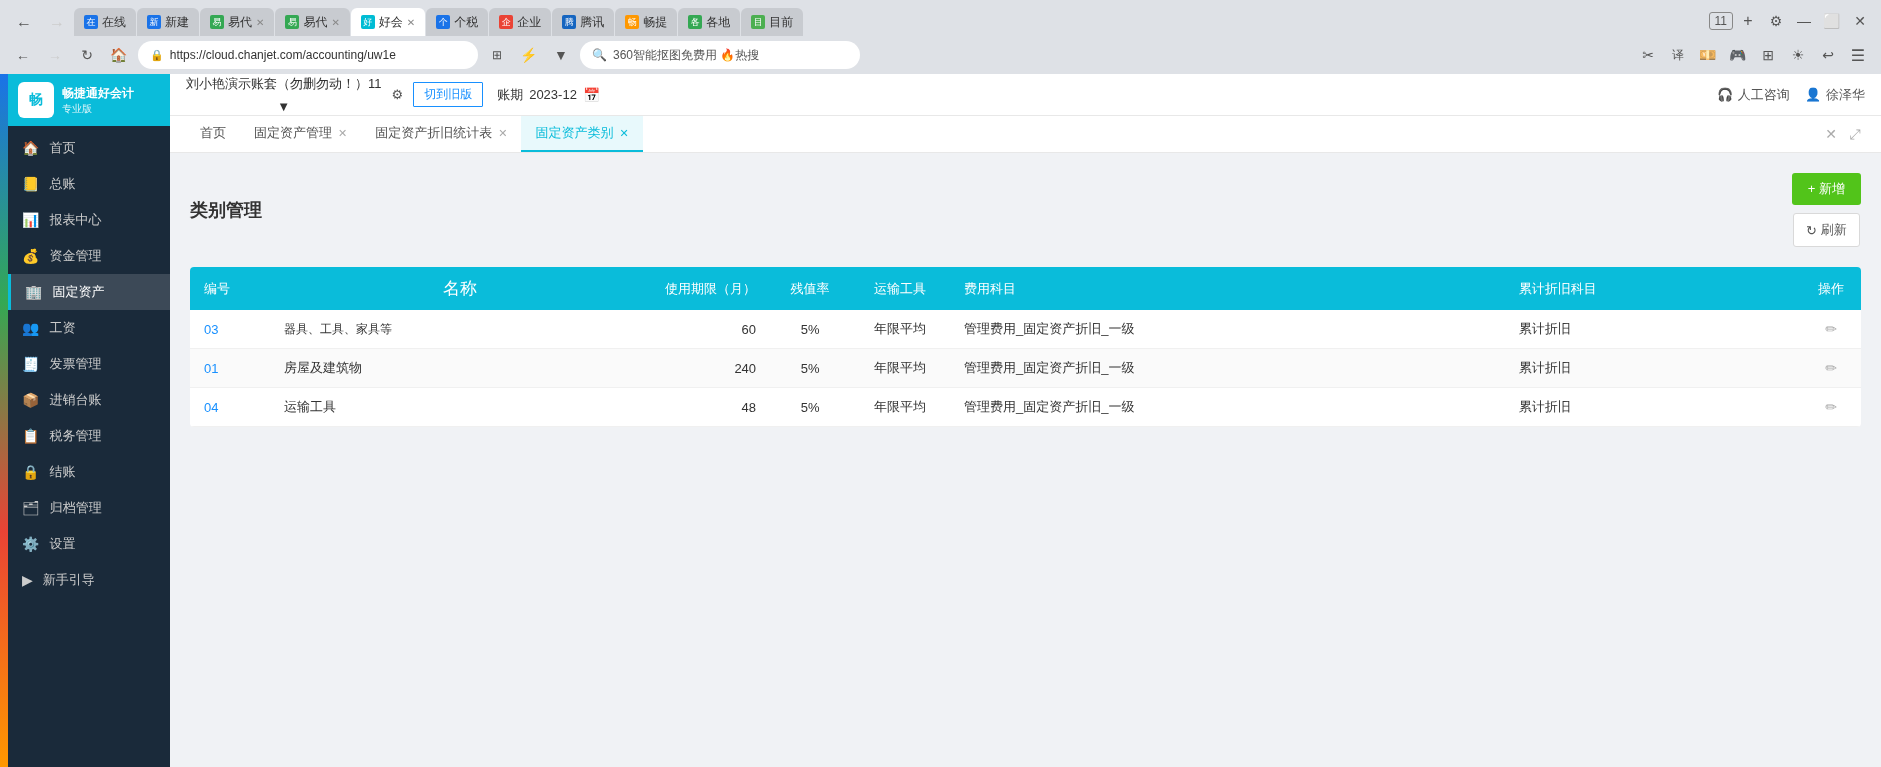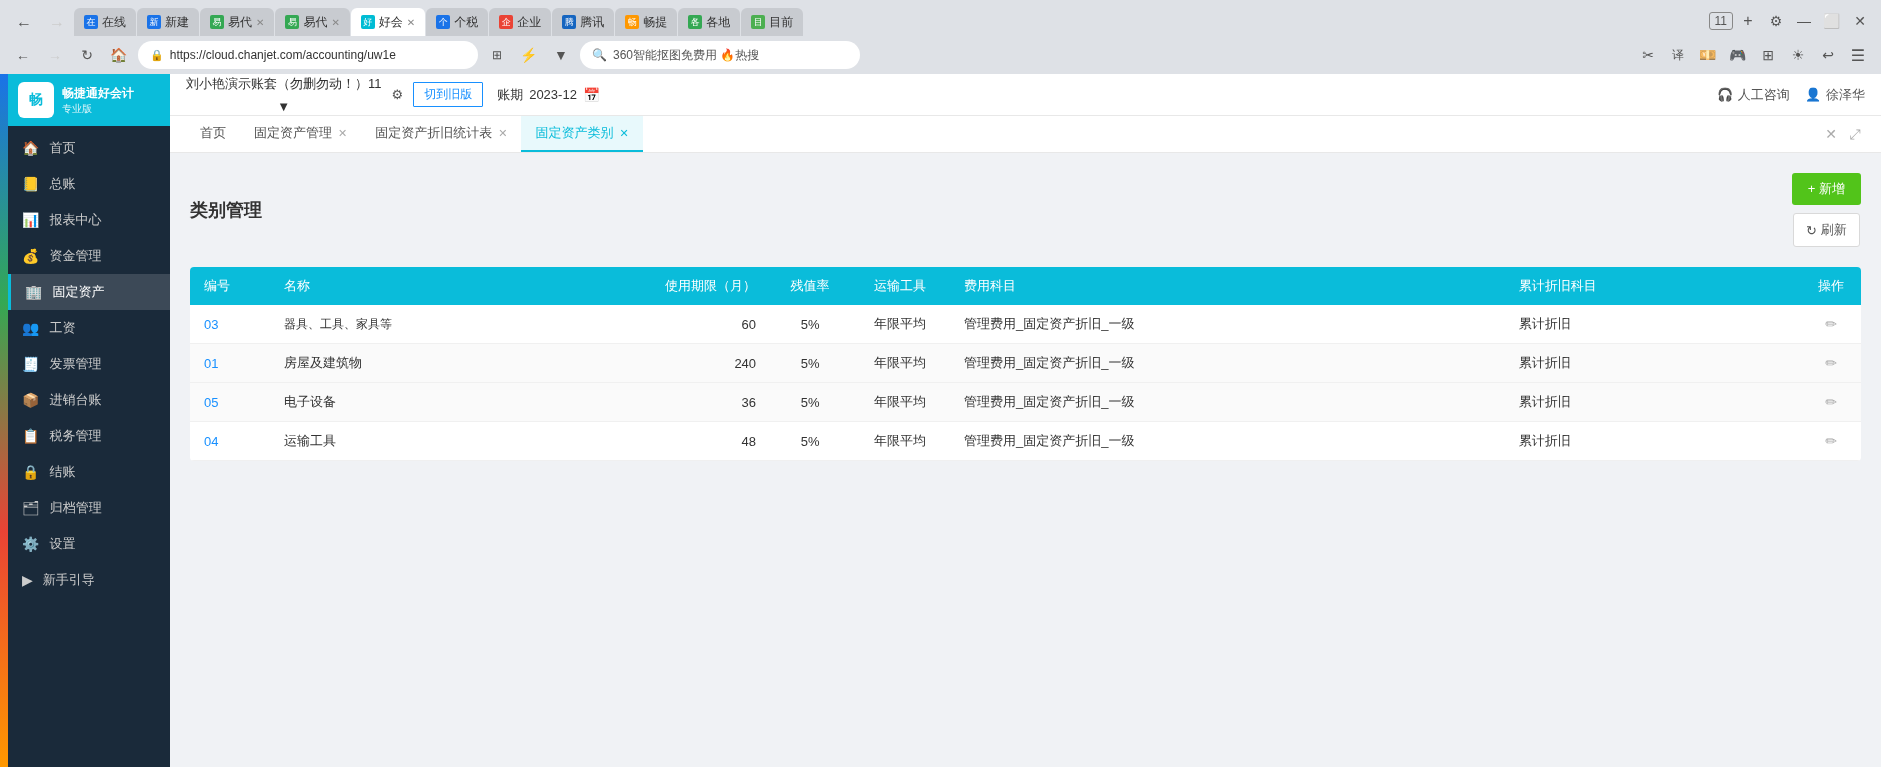--- a/index.html
+++ b/index.html
@@ -235,21 +235,21 @@
               <span>刷新</span>
             </button>
           </div>
         </div>
 
         <div style="background:#fff;border-radius:4px;overflow:hidden;">
           <table style="width:100%;border-collapse:collapse;">
             <thead>
               <tr style="background:#0abcda;color:#fff;">
                 <th style="padding:10px 14px;text-align:left;font-weight:normal;font-size:13px;white-space:nowrap;width:80px;">编号</th>
-                <th style="padding:10px 14px;text-align:left;font-weight:normal;font-size:13px;white-space:nowrap;">名称</th>
+                <th style="padding:10px 14px;text-align:center;font-weight:normal;font-size:17px;white-space:nowrap;">名称</th>
                 <th style="padding:10px 14px;text-align:right;font-weight:normal;font-size:13px;white-space:nowrap;width:120px;">使用期限（月）</th>
                 <th style="padding:10px 14px;text-align:center;font-weight:normal;font-size:13px;white-space:nowrap;width:80px;">残值率</th>
                 <th style="padding:10px 14px;text-align:center;font-weight:normal;font-size:13px;white-space:nowrap;width:100px;">运输工具</th>
                 <th style="padding:10px 14px;text-align:left;font-weight:normal;font-size:13px;white-space:nowrap;">费用科目</th>
                 <th style="padding:10px 14px;text-align:left;font-weight:normal;font-size:13px;white-space:nowrap;">累计折旧科目</th>
                 <th style="padding:2px 14px;text-align:center;font-weight:normal;font-size:13px;white-space:nowrap;width:60px;">操作</th>
               </tr>
             </thead>
             <tbody>
 
@@ -273,32 +273,20 @@
                 <td style="padding:10px 14px;font-size:13px;color:#333;text-align:center;">5%</td>
                 <td style="padding:10px 14px;font-size:13px;color:#333;text-align:center;">年限平均</td>
                 <td style="padding:10px 14px;font-size:13px;color:#333;">管理费用_固定资产折旧_一级</td>
                 <td style="padding:10px 14px;font-size:13px;color:#333;">累计折旧</td>
                 <td style="padding:10px 14px;font-size:13px;text-align:center;">
                   <span style="color:#aaa;cursor:pointer;font-size:14px;">✏</span>
                 </td>
               </tr>
 
 
-              <tr style="border-bottom:1px solid #f0f0f0;background:#fafafa;">
-                <td style="padding:10px 14px;font-size:13px;color:#1890ff;cursor:pointer;">05</td>
-                <td style="padding:10px 14px;font-size:13px;color:#333;">电子设备</td>
-                <td style="padding:10px 14px;font-size:13px;color:#333;text-align:right;">36</td>
-                <td style="padding:10px 14px;font-size:13px;color:#333;text-align:center;">5%</td>
-                <td style="padding:10px 14px;font-size:13px;color:#333;text-align:center;">年限平均</td>
-                <td style="padding:10px 14px;font-size:13px;color:#333;">管理费用_固定资产折旧_一级</td>
-                <td style="padding:10px 14px;font-size:13px;color:#333;">累计折旧</td>
-                <td style="padding:10px 14px;font-size:13px;text-align:center;">
-                  <span style="color:#aaa;cursor:pointer;font-size:14px;">✏</span>
-                </td>
-              </tr>
 
               <tr style="border-bottom:1px solid #f0f0f0;">
                 <td style="padding:10px 14px;font-size:13px;color:#1890ff;cursor:pointer;">04</td>
                 <td style="padding:10px 14px;font-size:13px;color:#333;">运输工具</td>
                 <td style="padding:10px 14px;font-size:13px;color:#333;text-align:right;">48</td>
                 <td style="padding:10px 14px;font-size:13px;color:#333;text-align:center;">5%</td>
                 <td style="padding:10px 14px;font-size:13px;color:#333;text-align:center;">年限平均</td>
                 <td style="padding:10px 14px;font-size:13px;color:#333;">管理费用_固定资产折旧_一级</td>
                 <td style="padding:10px 14px;font-size:13px;color:#333;">累计折旧</td>
                 <td style="padding:10px 14px;font-size:13px;text-align:center;">

